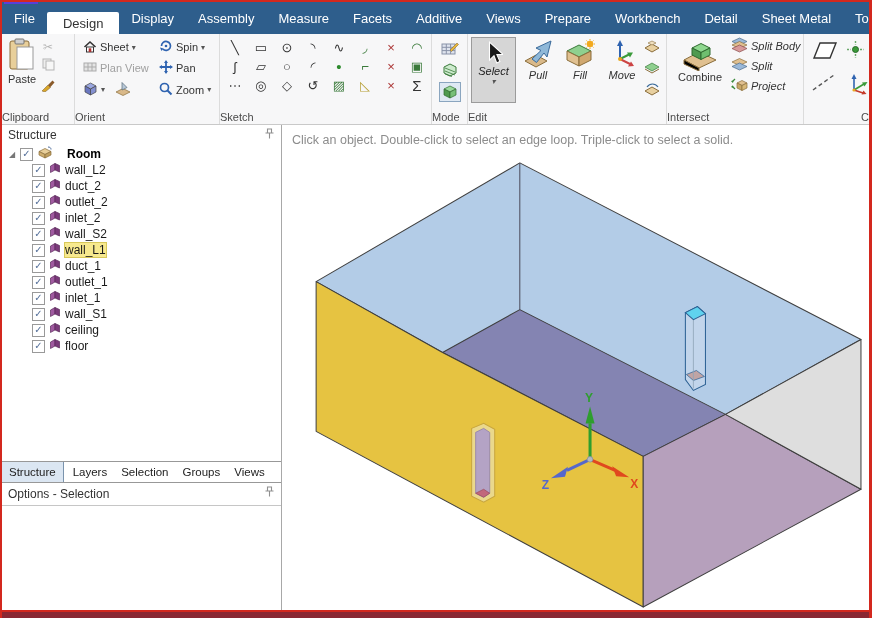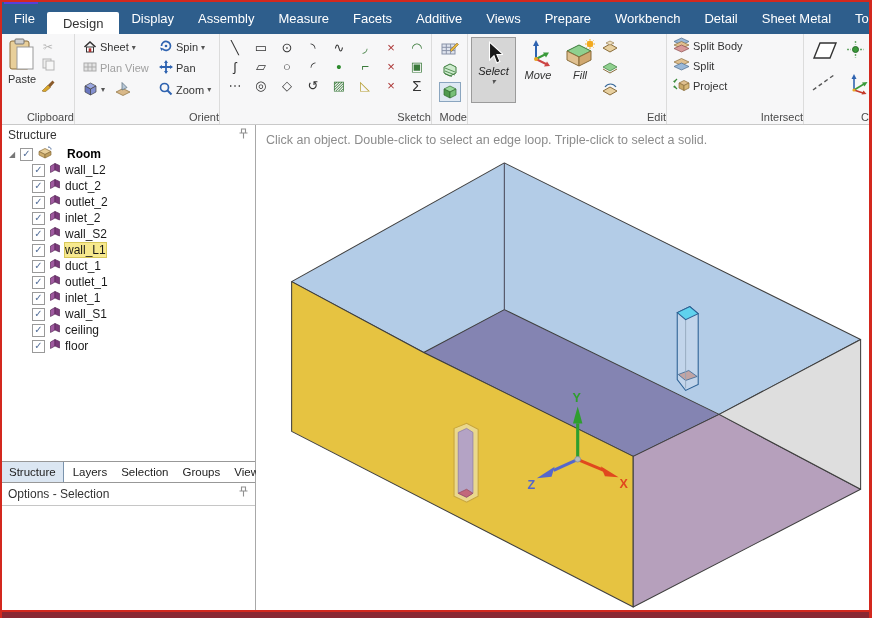--- a/index.html
+++ b/index.html
@@ -8,21 +8,21 @@
     border-left:2px solid #d3281e;border-top:2px solid #d3281e;border-right:3px solid #d3281e;}
   .bottom-band{position:absolute;left:0;right:0;bottom:0;height:6px;background:#8a2733;border-top:2px solid #d3281e;z-index:50;}
   
   .menubar{position:absolute;top:0;left:0;right:0;height:32px;background:#2e5e8c;display:flex;align-items:stretch;}
   .menu-item{color:#fff;font-size:13px;display:flex;align-items:center;padding:0 12px;white-space:nowrap;}
   .menu-item.active{background:#fff;color:#333;margin-top:10px;border-radius:2px 2px 0 0;padding:0 16px;}
   .titlebar-artifact{position:absolute;top:0;left:2px;width:34px;height:2px;background:#5a3fd8;z-index:60;}
   
   .ribbon{position:absolute;top:32px;left:0;right:0;height:90px;background:#f7f7f8;border-bottom:1px solid #c9c9c9;display:flex;}
   .rgroup{position:relative;border-right:1px solid #dcdcdc;height:100%;box-sizing:border-box;flex:none;}
-  .rgroup-label{position:absolute;bottom:1px;left:0;right:0;text-align:right;font-size:11px;color:#4a4a4a;}
+  .rgroup-label{position:absolute;bottom:1px;left:0;right:0;text-align:left;font-size:11px;color:#4a4a4a;}
   .icon-btn{display:flex;align-items:center;gap:3px;font-size:11px;color:#333;white-space:nowrap;}
   .dd{font-size:8px;color:#555;}
   .disabled{color:#a0a0a0;}
   
   .g-clipboard{width:73px;}
   .clip-wrap{display:flex;padding:4px 2px 0 6px;gap:5px;}
   .paste-btn{display:flex;flex-direction:column;align-items:center;font-size:11px;color:#333;}
   .clip-side{display:flex;flex-direction:column;gap:3px;align-items:center;padding-top:2px;}
   .glyph-ic{font-size:12px;line-height:14px;}
   
@@ -40,29 +40,29 @@
   
   .g-edit{width:199px;}
   .edit-wrap{display:flex;padding:3px 2px 0 3px;gap:2px;font-style:italic;}
   .select-btn{width:45px;height:66px;background:#d6d6d6;border:1px solid #9b9b9b;box-sizing:border-box;display:flex;flex-direction:column;align-items:center;justify-content:flex-start;font-size:11px;color:#222;padding-top:3px;}
   .tool-col{width:40px;display:flex;flex-direction:column;align-items:center;font-size:11px;color:#333;padding-top:2px;}
   .small-col{display:flex;flex-direction:column;gap:2px;padding-top:3px;}
   
   .g-intersect{width:137px;}
   .int-wrap{display:flex;padding:3px 0 0 6px;gap:4px;}
   .combine-col{width:54px;display:flex;flex-direction:column;align-items:center;font-size:11px;color:#333;padding-top:2px;}
-  .int-rows{display:flex;flex-direction:column;gap:2px;font-size:11px;color:#333;}
+  .int-rows{display:flex;flex-direction:column;gap:2px;font-size:11px;color:#333;font-style:italic;}
   .int-rows .icon-btn{height:18px;}
   
   .g-create{width:66px;border-right:none;}
   .create-grid{display:grid;grid-template-columns:30px 26px;padding:6px 0 0 6px;row-gap:6px;column-gap:6px;}
   .g-create .rgroup-label{text-align:right;padding-right:1px;}
   
   .main{position:absolute;top:123px;left:0;right:0;bottom:6px;display:flex;}
-  .left-panel{width:254px;flex:none;border-right:1px solid #a8a8a8;display:flex;flex-direction:column;background:#fff;box-sizing:border-box;}
+  .left-panel{width:280px;flex:none;border-right:1px solid #a8a8a8;display:flex;flex-direction:column;background:#fff;box-sizing:border-box;}
   .panel-header{height:20px;flex:none;display:flex;align-items:center;justify-content:space-between;padding:0 6px;font-size:12px;color:#333;}
   .tree{padding:1px 0 0 4px;}
   .trow{display:flex;align-items:center;height:16px;font-size:12px;color:#1a1a1a;white-space:nowrap;}
   .trow .twist{width:12px;font-size:8px;color:#777;text-align:center;}
   .trow.child{padding-left:24px;}
   .cb{width:11px;height:11px;border:1px solid #999;background:#fff;font-size:10px;line-height:10px;color:#55709a;text-align:center;margin:0 4px 0 2px;flex:none;}
   .tlabel{margin-left:4px;}
   .tlabel.hl{background:#f7e98e;outline:1px solid #d8c85a;}
   .root-label{font-weight:bold;color:#000;margin-left:14px;}
   .spacer{flex:1;}
@@ -246,60 +246,77 @@
       <div class="edit-wrap">
         <div class="select-btn">
           <svg width="18" height="24" viewBox="0 0 20 26">
               <path d="M5 1 L5 21 L10 16 L13 24 L16.5 22.3 L13.2 14.8 L20 14.5 Z" fill="#1a1a1a" stroke="#fff" stroke-width="1.2"></path>
             </svg>
           <span>Select</span>
           <span class="dd">▾</span>
         </div>
         <div class="tool-col">
           <svg width="32" height="30" viewBox="0 0 32 30">
+              <path d="M3 22 L14 16 L25 22 L14 28 Z" fill="#d9b98a" stroke="#8a6d3b"></path>
+              <path d="M29 2 L14 9 L19 11.5 L10 20 L14.5 23.5 L22 14 L25 18 Z" fill="#8fb8d8" stroke="#3a6a9a"></path>
+            </svg>
+          <span>Pull</span>
+        </div>
+        <div class="tool-col">
+          <svg width="34" height="30" viewBox="0 0 34 30">
+              <path d="M4 12 L16 6 L28 12 L16 18 Z" fill="#8fd08f" stroke="#3a7a3a"></path>
+              <path d="M4 12 V21 L16 27 V18 Z" fill="#e0c090" stroke="#8a6d3b"></path>
+              <path d="M28 12 V21 L16 27 V18 Z" fill="#d0a870" stroke="#8a6d3b"></path>
+              <circle cx="27" cy="5" r="3.2" fill="#f2a91e"></circle>
+              <path d="M27 0 V1.5 M27 8.5 V10 M22 5 H23.5 M30.5 5 H32 M23.5 1.5 L24.5 2.5 M29.5 7.5 L30.5 8.5 M30.5 1.5 L29.5 2.5 M24.5 7.5 L23.5 8.5" stroke="#f2a91e"></path>
+            </svg>
+          <span>Fill</span>
+        </div>
+        <div class="tool-col">
+          <svg width="32" height="30" viewBox="0 0 32 30">
               <path d="M14 6 V20" stroke="#2f63b0" stroke-width="2"></path>
               <path d="M14 1 L17 7 H11 Z" fill="#2f63b0"></path>
               <path d="M14 20 L24 15" stroke="#3a9a3a" stroke-width="2"></path>
               <path d="M27 13.5 L21 13.5 L24 18.5 Z" fill="#3a9a3a"></path>
               <path d="M14 20 L24 25" stroke="#c44" stroke-width="2"></path>
               <path d="M28 27 L22 27.5 L25 22.5 Z" fill="#c44"></path>
               <circle cx="14" cy="20" r="2" fill="#e8a820"></circle>
             </svg>
           <span>Move</span>
         </div>
-        <div class="tool-col">
-          <svg width="34" height="30" viewBox="0 0 34 30">
-              <path d="M4 12 L16 6 L28 12 L16 18 Z" fill="#8fd08f" stroke="#3a7a3a"></path>
-              <path d="M4 12 V21 L16 27 V18 Z" fill="#e0c090" stroke="#8a6d3b"></path>
-              <path d="M28 12 V21 L16 27 V18 Z" fill="#d0a870" stroke="#8a6d3b"></path>
-              <circle cx="27" cy="5" r="3.2" fill="#f2a91e"></circle>
-              <path d="M27 0 V1.5 M27 8.5 V10 M22 5 H23.5 M30.5 5 H32 M23.5 1.5 L24.5 2.5 M29.5 7.5 L30.5 8.5 M30.5 1.5 L29.5 2.5 M24.5 7.5 L23.5 8.5" stroke="#f2a91e"></path>
-            </svg>
-          <span>Fill</span>
-        </div>
         <div class="small-col">
           <span><svg width="17" height="15" viewBox="0 0 17 15">
                 <path d="M1 8 L8 4 L15 8 L8 12 Z" fill="#e8d0a0" stroke="#8a6d3b"></path>
                 <path d="M8 1 L12 3 L8 5 L4 3 Z" fill="#f0e0c0" stroke="#8a6d3b" stroke-width=".6"></path>
               </svg></span>
           <span><svg width="17" height="15" viewBox="0 0 17 15">
                 <path d="M1 6 L8 2 L15 6 L8 10 Z" fill="#8fd08f" stroke="#3a7a3a" stroke-width=".7"></path>
                 <path d="M1 8 L8 12 L15 8" fill="none" stroke="#8a6d3b"></path>
               </svg></span>
           <span><svg width="17" height="15" viewBox="0 0 17 15">
                 <path d="M1 9 L8 5 L15 9 L8 13 Z" fill="#e8d0a0" stroke="#8a6d3b"></path>
                 <path d="M3 5 C6 1 11 1 14 5" fill="none" stroke="#3a6a9a" stroke-width="1.2"></path>
               </svg></span>
         </div>
       </div>
       <div class="rgroup-label">Edit</div>
     </div>
 
     <div class="rgroup g-intersect">
       <div class="int-wrap">
+        <div class="combine-col">
+          <svg width="40" height="32" viewBox="0 0 40 32">
+              <path d="M4 21 L19 13 L36 21 L19 29 Z" fill="#e0c090" stroke="#8a6d3b"></path>
+              <path d="M4 21 V25 L19 32 V29 Z" fill="#caa althou870" stroke="#8a6d3b"></path>
+              <path d="M12 9 L21 4.5 L30 9 L21 13.5 Z" fill="#8fd88f" stroke="#2f6a2f"></path>
+              <path d="M12 9 V16 L21 20.5 V13.5 Z" fill="#4f9a4f" stroke="#2f6a2f"></path>
+              <path d="M30 9 V16 L21 20.5 V13.5 Z" fill="#6fbf6f" stroke="#2f6a2f"></path>
+            </svg>
+          <span>Combine</span>
+        </div>
         <div class="int-rows">
           <div class="icon-btn">
             <span><svg width="17" height="16" viewBox="0 0 17 16">
                   <path d="M1 4.5 L8.5 1 L16 4.5 L8.5 8 Z" fill="#9ab8d8" stroke="#4a6a8a" stroke-width=".7"></path>
                   <path d="M1 8 L8.5 4.5 L16 8 L8.5 11.5 Z" fill="#e0c090" stroke="#8a6d3b" stroke-width=".7"></path>
                   <path d="M1 11.5 L8.5 8 L16 11.5 L8.5 15 Z" fill="#d89a9a" stroke="#8a4a4a" stroke-width=".7"></path>
                 </svg></span>
             <span>Split Body</span>
           </div>
           <div class="icon-btn">

